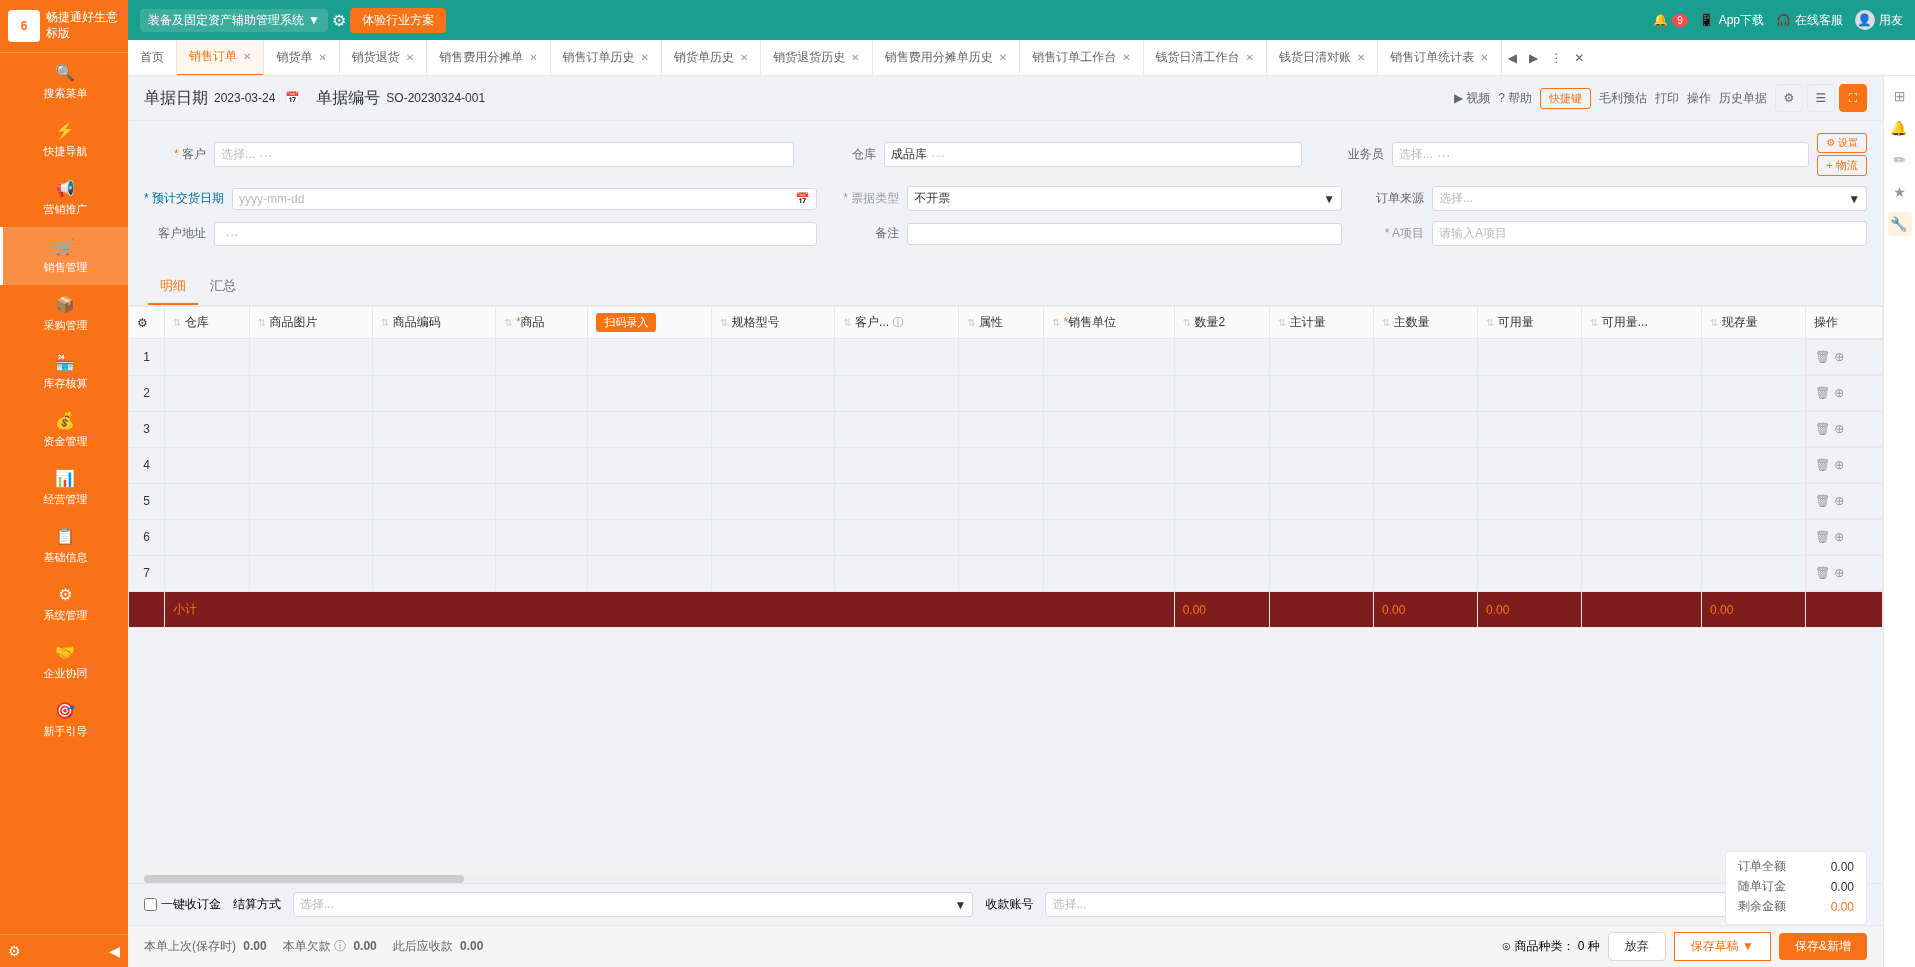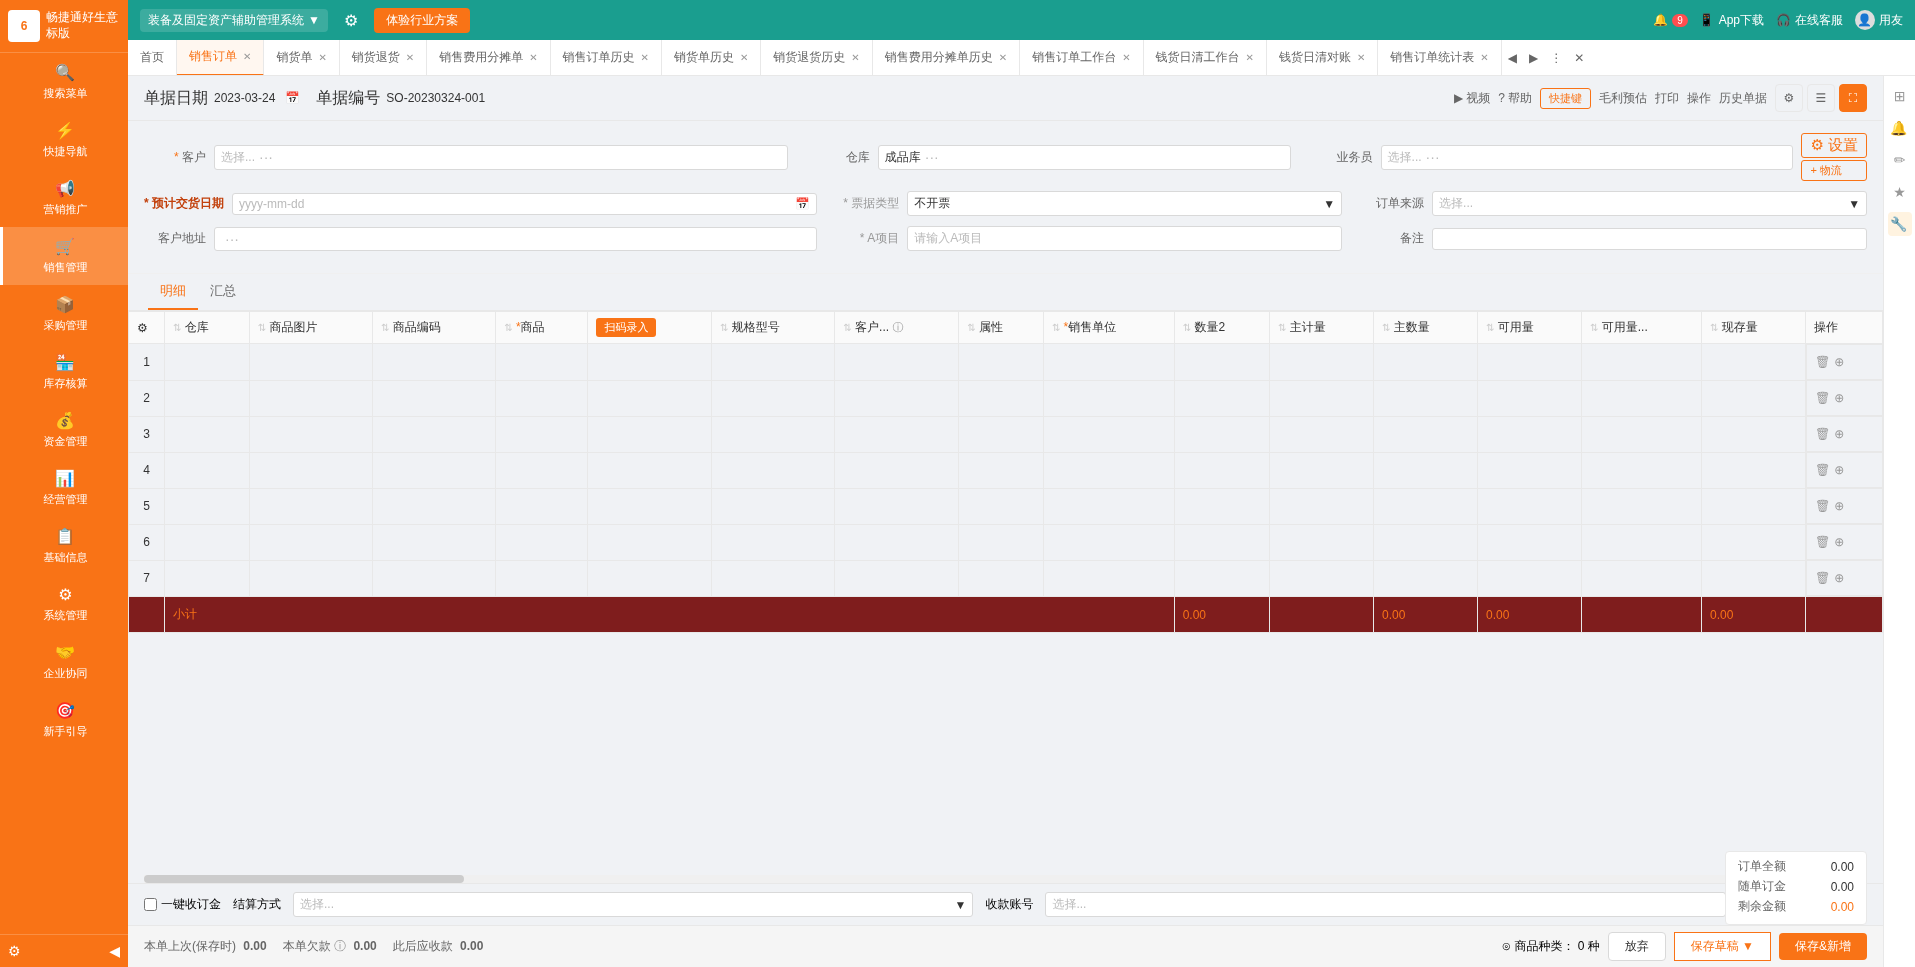--- a/index.html
+++ b/index.html
@@ -14,21 +14,21 @@
     .sidebar-item.active { background: rgba(255,255,255,0.2); border-left-color: white; }
     .sidebar-item-icon { font-size: 16px; }
     .sidebar-item-label { font-size: 11px; text-align: center; }
     .sidebar-bottom { margin-top: auto; display: flex; align-items: center; justify-content: space-between; padding: 8px; border-top: 1px solid rgba(255,255,255,0.2); }
     .sidebar-bottom-icon { color: white; font-size: 14px; cursor: pointer; }
 
     
     .main { flex: 1; display: flex; flex-direction: column; overflow: hidden; }
 
     
-    .topbar { background: #1a9e8f; height: 40px; display: flex; align-items: center; padding: 0 12px; gap: 16px; flex-shrink: 0; }
+    .topbar { background: #1a9e8f; height: 40px; display: flex; align-items: center; padding: 0 12px; gap: 4px; flex-shrink: 0; }
     .topbar-system { background: rgba(255,255,255,0.15); border-radius: 4px; padding: 3px 8px; color: white; font-size: 12px; display: flex; align-items: center; gap: 4px; cursor: pointer; }
     .topbar-btn { background: #f97316; color: white; border: none; border-radius: 4px; padding: 4px 12px; cursor: pointer; font-size: 12px; }
     .topbar-right { display: flex; align-items: center; gap: 12px; color: white; font-size: 12px; }
     .topbar-right-item { display: flex; align-items: center; gap: 4px; cursor: pointer; }
     .badge { background: #ff4d4f; border-radius: 10px; padding: 1px 5px; font-size: 10px; color: white; }
 
     
     .tabbar { background: white; height: 36px; display: flex; align-items: center; overflow: hidden; border-bottom: 1px solid #e8e8e8; flex-shrink: 0; }
     .tab { padding: 0 12px; height: 36px; display: flex; align-items: center; gap: 4px; cursor: pointer; color: #666; border-right: 1px solid #e8e8e8; white-space: nowrap; font-size: 12px; flex-shrink: 0; }
     .tab.active { color: #f97316; background: #fff7f0; border-bottom: 2px solid #f97316; }
@@ -318,27 +318,27 @@
             </div>
           </div>
           <div class="form-col" style="flex:1.5;margin-left:20px;">
             <span class="form-label">业务员</span>
             <div class="form-input-box" style="flex:1;">
               <span style="color:#bbb;">选择...</span>
               <span class="form-dots">···</span>
             </div>
           </div>
           <div style="display:flex;flex-direction:column;gap:2px;margin-left:8px;">
-            <div class="btn-orange-outline" style="font-size:15px;">⚙ 设置</div>
+            <div class="btn-orange-outline" style="font-size:10px;">⚙ 设置</div>
             <div class="btn-orange-outline" style="font-size:11px;">+ 物流</div>
           </div>
         </div>
         <div class="form-row">
           <div class="form-col" style="flex:2;">
-            <span class="form-label" style="color:#c2410c;font-weight:bold;">* <span>预计交货日期</span></span>
+            <span class="form-label" style="color:#0369a1;">* <span>预计交货日期</span></span>
             <div class="form-input-box" style="min-width:220px;">
               <span style="color:#bbb;">yyyy-mm-dd</span>
               <span style="color:#999;margin-left:auto;cursor:pointer;">📅</span>
             </div>
           </div>
           <div class="form-col" style="flex:1.5;margin-left:20px;">
             <span class="form-label" style="color:#999;">* <span>票据类型</span></span>
             <div class="form-select" style="min-width:160px;">
               <span>不开票</span>
               <span>▼</span>
@@ -353,28 +353,28 @@
           </div>
         </div>
         <div class="form-row">
           <div class="form-col" style="flex:2;">
             <span class="form-label">客户地址</span>
             <div class="form-input-box" style="min-width:220px;">
               <span class="form-dots">···</span>
             </div>
           </div>
           <div class="form-col" style="flex:1.5;margin-left:20px;">
+            <span class="form-label">备注</span>
+            <div class="form-input-box" style="min-width:280px;">&nbsp;</div>
+          </div>
+          <div class="form-col" style="flex:1.5;margin-left:20px;">
             <span class="form-label" style="color:#999;">* <span>A项目</span></span>
             <div class="form-input-box" style="flex:1;">
               <span style="color:#bbb;">请输入A项目</span>
             </div>
-          </div>
-          <div class="form-col" style="flex:1.5;margin-left:20px;">
-            <span class="form-label">备注</span>
-            <div class="form-input-box" style="min-width:280px;">&nbsp;</div>
           </div>
         </div>
       </div>
 
       <div class="detail-tabs">
         <div class="detail-tab active">明细</div>
         <div class="detail-tab">汇总</div>
       </div>
 
       <div class="data-table-wrap">

